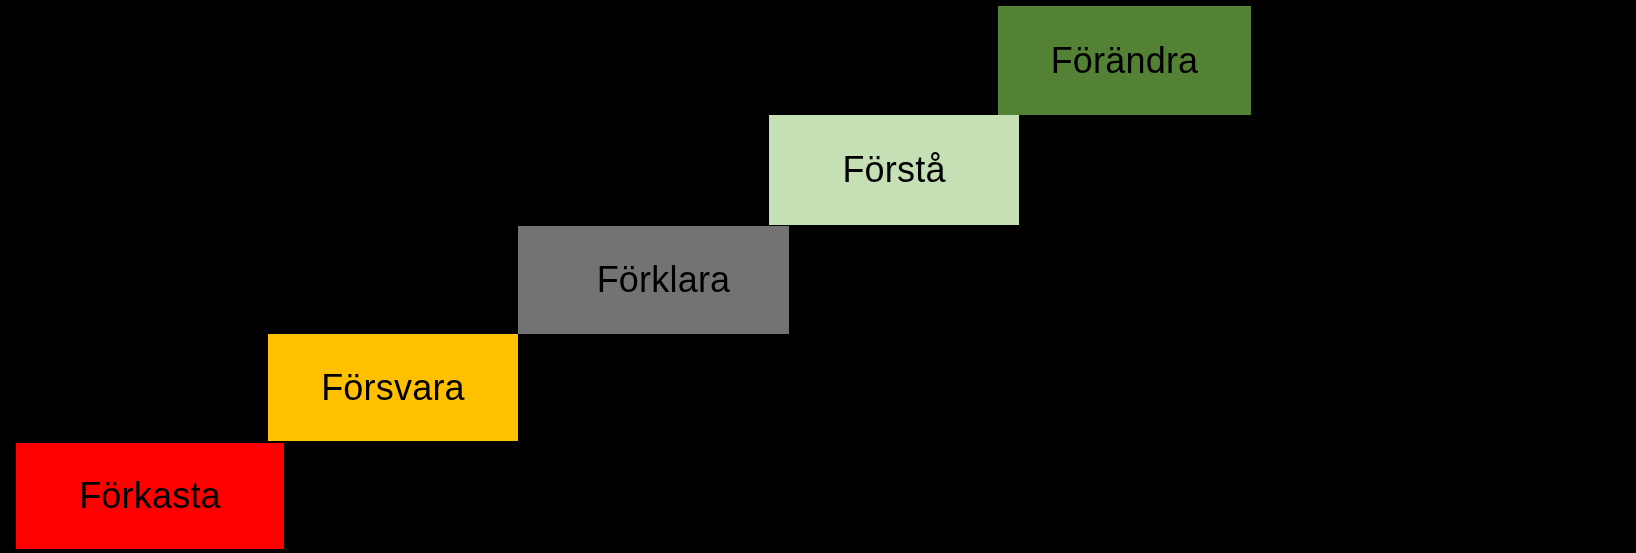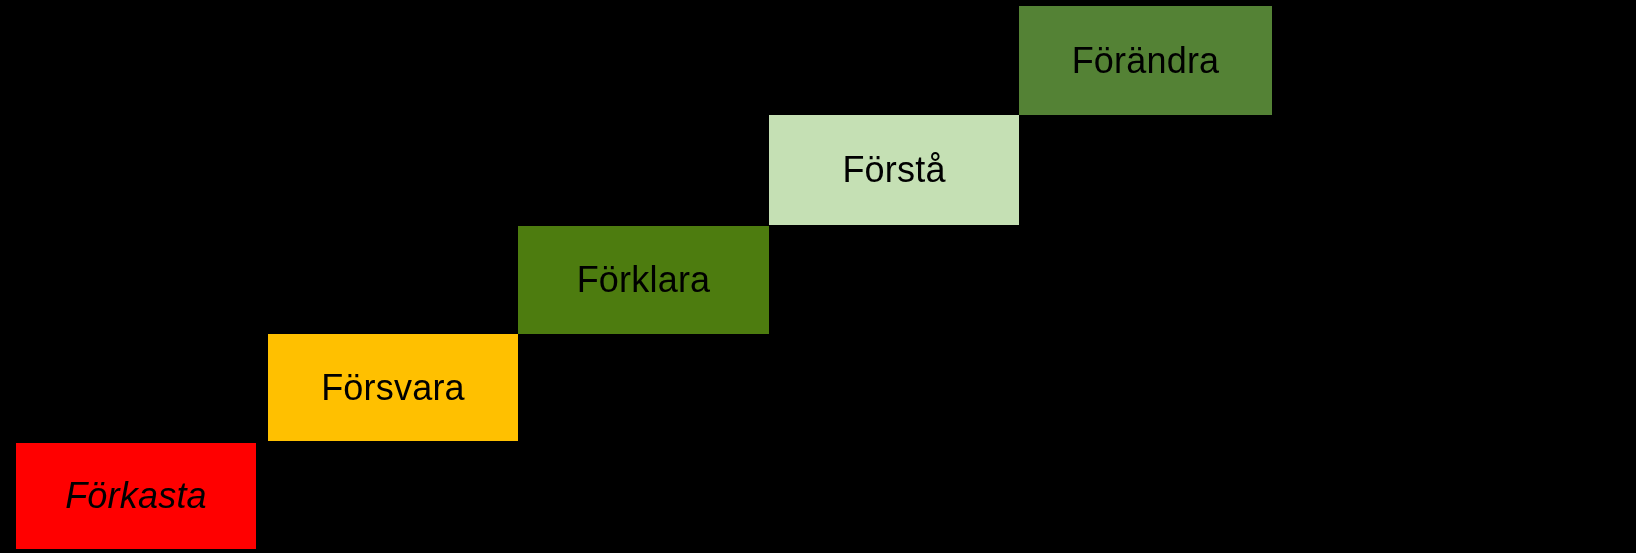--- a/index.html
+++ b/index.html
@@ -23,40 +23,40 @@
     display: flex;
     align-items: center;
     justify-content: center;
     font-size: 36px;
     line-height: 1;
     color: #000000;
     letter-spacing: 0.2px;
     white-space: nowrap;
   }
   
-  .step-1 { left: 16px;   top: 443px; width: 240px; height: 106px; font-style: italic; }
+  .step-1 { left: 16px;   top: 443px; width: 268px; height: 106px; }
   .step-2 { left: 268px;  top: 334px; width: 250px; height: 107px; align-items: center; }
   .step-3 { left: 518px;  top: 226px; width: 251px; height: 108px; }
   .step-4 { left: 769px;  top: 115px; width: 250px; height: 110px; }
-  .step-5 { left: 1019px; top: 6px;   width: 253px; height: 109px; }
+  .step-5 { left: 998px; top: 6px;   width: 253px; height: 109px; }
 </style>
 </head>
 <body style="background-color: rgb(0, 0, 0);">
 
 <div class="slide-canvas">
 
   <div class="step step-1" style="background-color: rgb(255, 0, 0);">
     <span>Förkasta</span>
   </div>
 
   <div class="step step-2" style="background-color: rgb(255, 192, 0);">
     <span>Försvara</span>
   </div>
 
-  <div class="step step-3" style="background-color: #4d7c0f;">
+  <div class="step step-3" style="background-color: #737373; padding-left: 20px;">
     <span>Förklara</span>
   </div>
 
   <div class="step step-4" style="background-color: rgb(197, 224, 180);">
     <span>Förstå</span>
   </div>
 
   <div class="step step-5" style="background-color: rgb(84, 130, 53);">
     <span>Förändra</span>
   </div>

